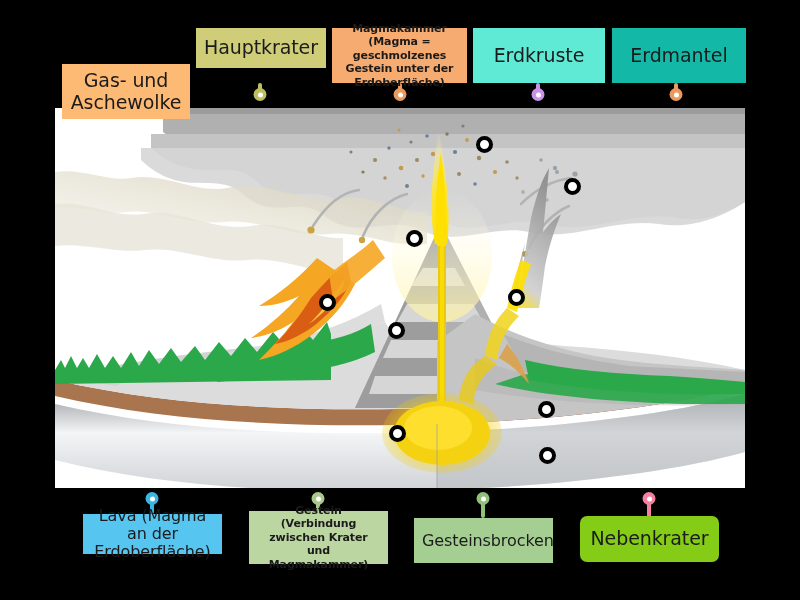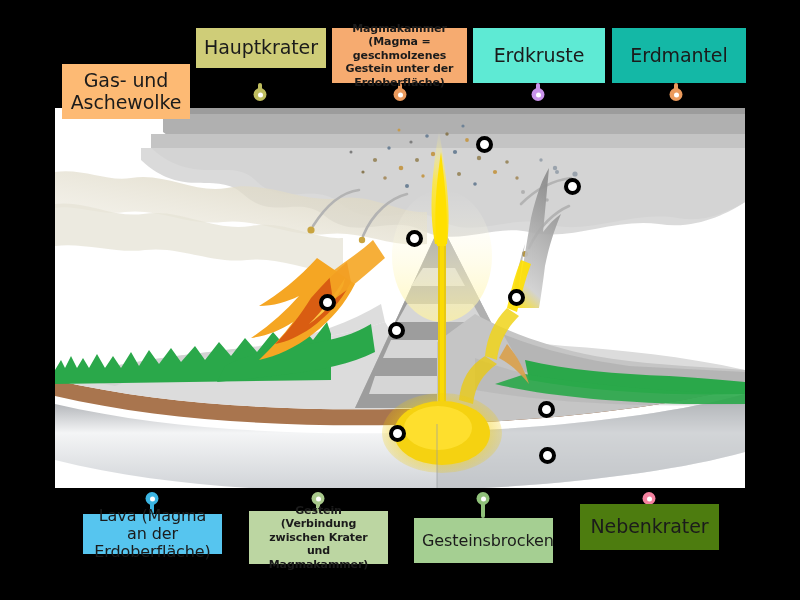--- a/index.html
+++ b/index.html
@@ -406,21 +406,21 @@
   <div class="label-chip chip-mid" style="left: 414px; top: 518px; width: 139px; height: 45px; background: rgb(165, 207, 146);">
     <span class="chip-text">Gesteinsbrocken</span>
   </div>
 
   <div class="connector up" style="left: 642px; top: 492px; width: 14px; height: 26px;">
     <div class="stem" style="background: rgb(244, 129, 159);"></div>
     <div class="knob" style="background: rgb(244, 129, 159);">
         <span class="knob-core"></span>
       </div>
   </div>
-  <div class="label-chip chip-big" style="left: 580px; top: 504px; width: 139px; height: 46px; background: #4d7c0f;">
+  <div class="label-chip chip-big" style="left: 580px; top: 516px; width: 139px; height: 46px; background: #84cc16; border-radius: 7px;">
     <span class="chip-text">Nebenkrater</span>
   </div>
 </div>
 
 <div id="hotspot-group">
     <div class="hotspot" style="left: 475.5px; top: 135.5px;"></div>
     <div class="hotspot" style="left: 563.5px; top: 177.5px;"></div>
     <div class="hotspot" style="left: 405.5px; top: 229.5px;"></div>
     <div class="hotspot" style="left: 318.5px; top: 293.5px;"></div>
     <div class="hotspot" style="left: 507.5px; top: 288.5px;"></div>

